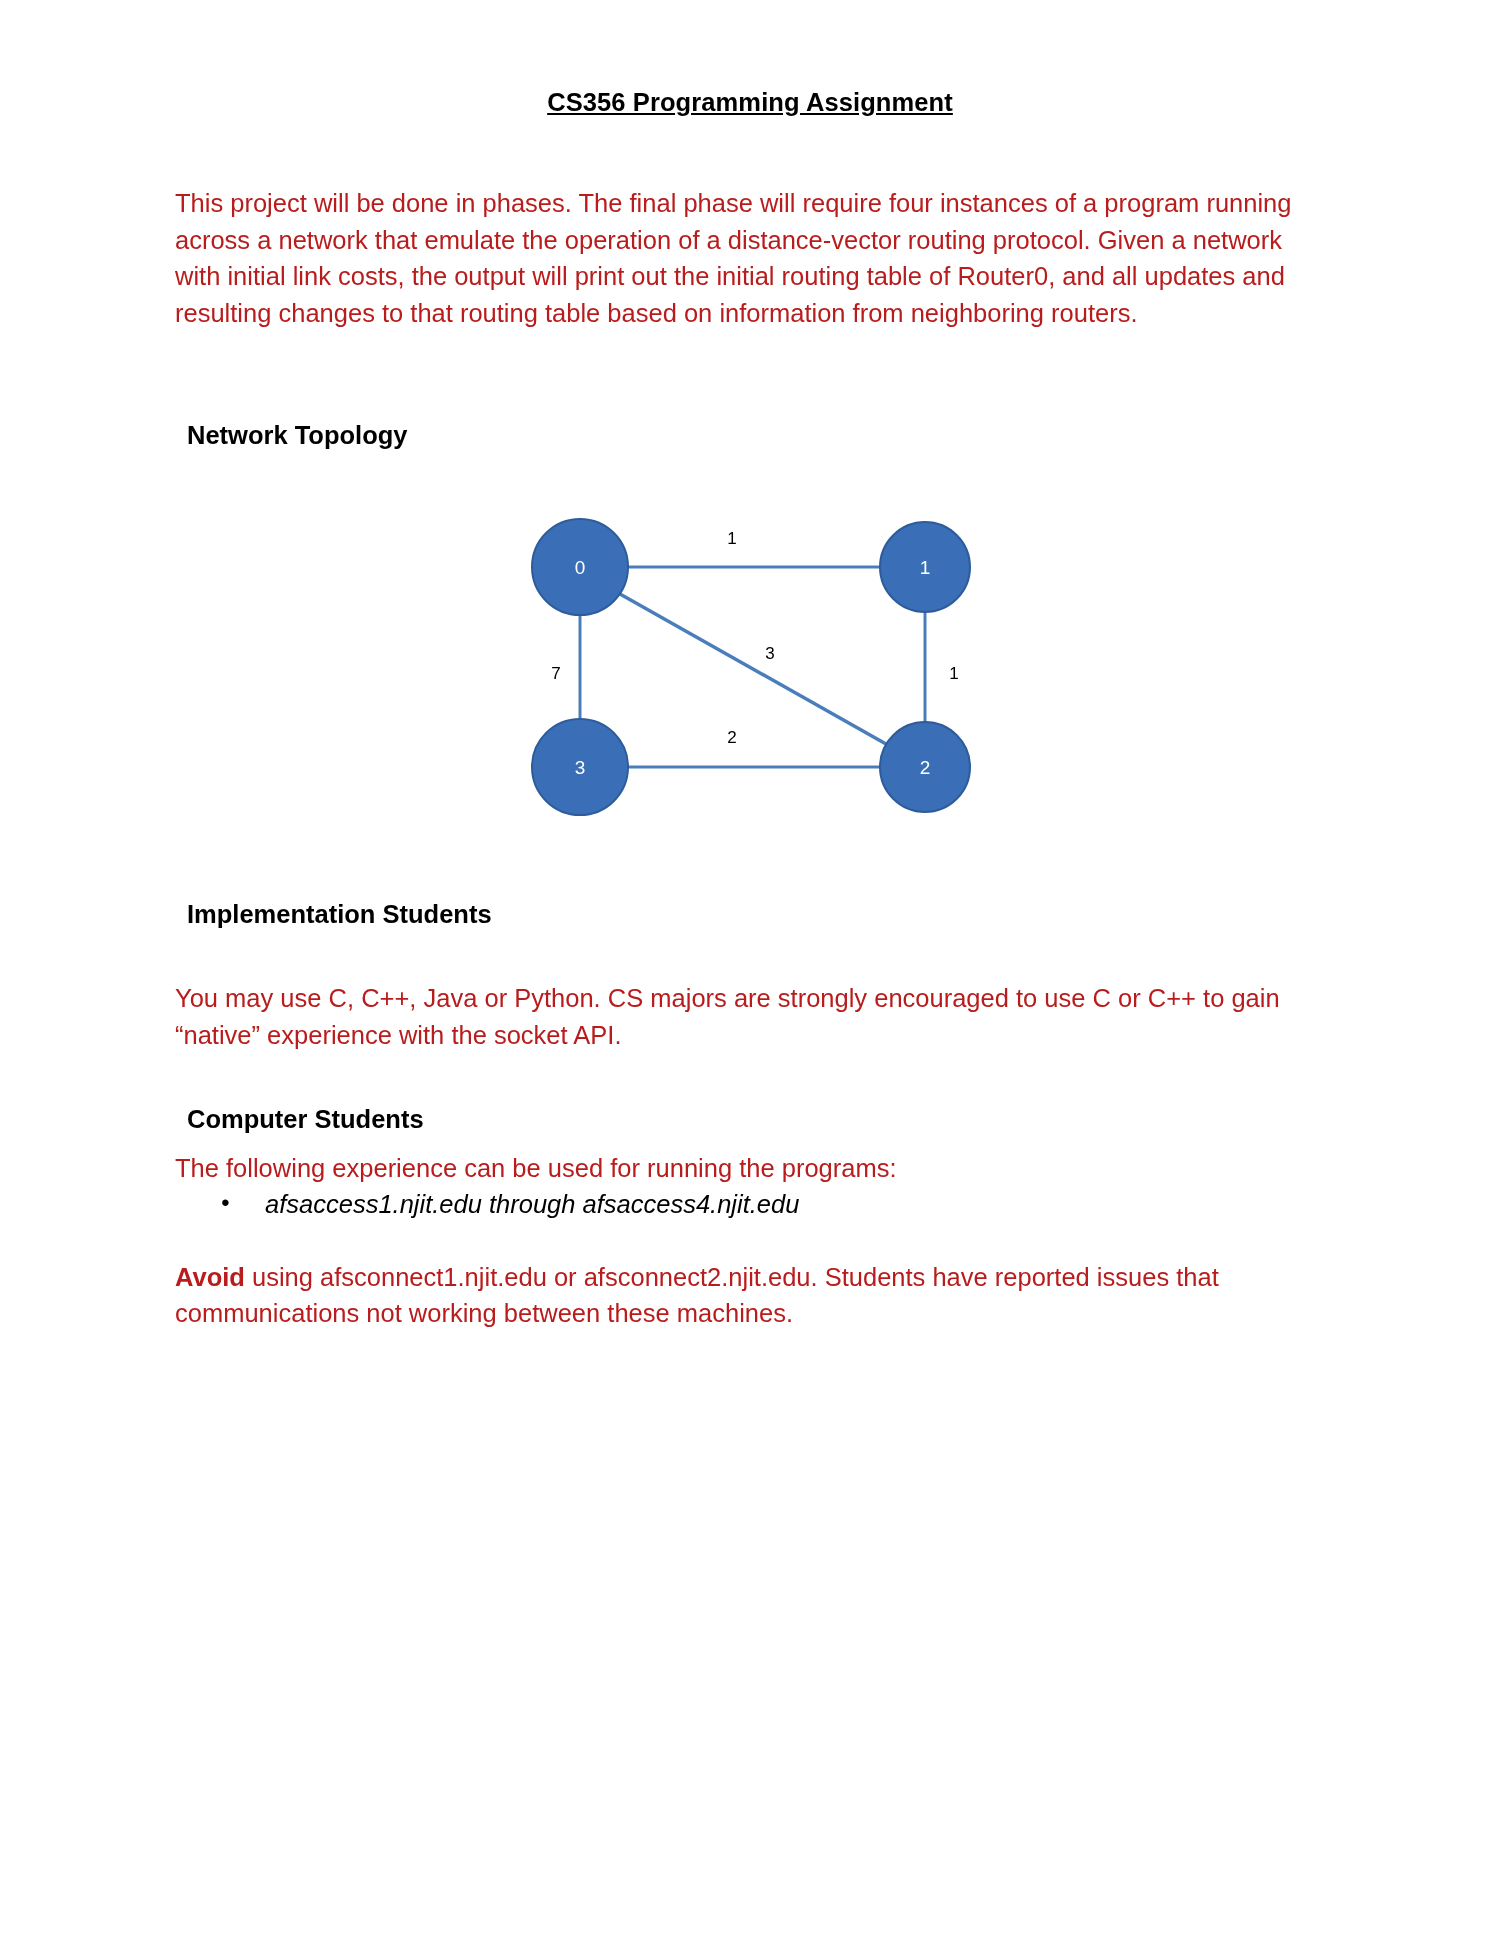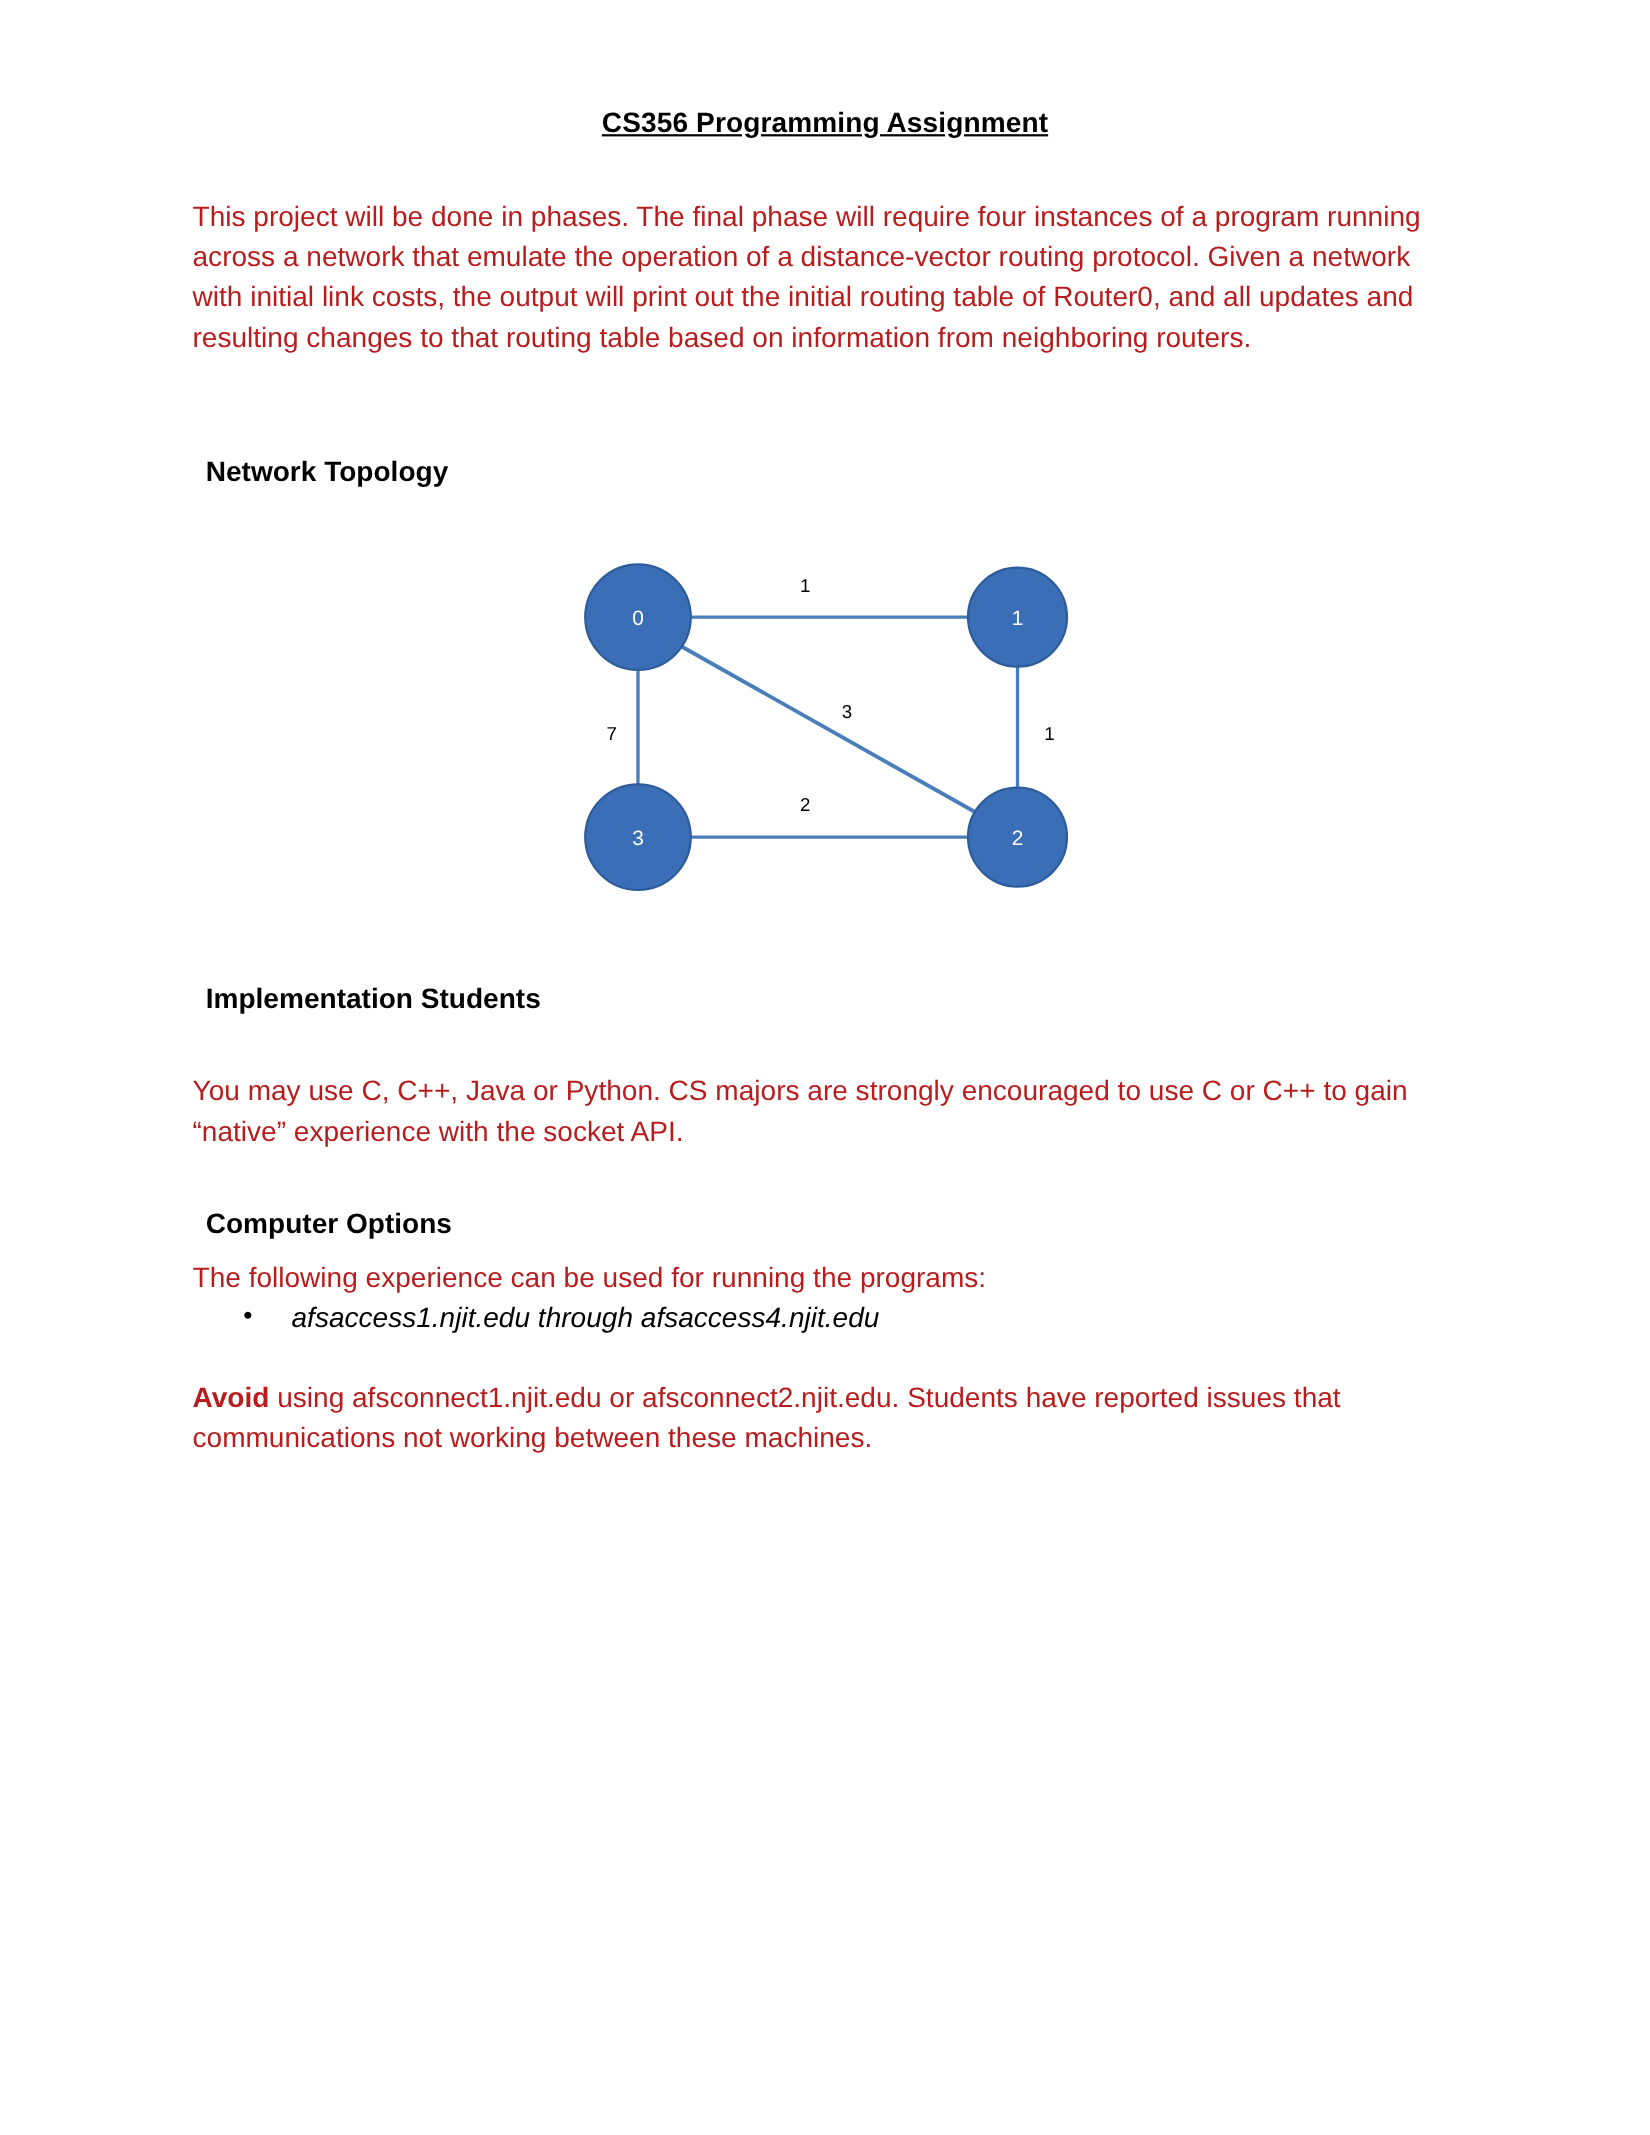--- a/index.html
+++ b/index.html
@@ -26,22 +26,22 @@
     position: absolute;
     left: 175px;
     top: 0;
     width: 1150px;
   }
   .doc-title {
     text-align: center;
     font-size: 25.5px;
     font-weight: bold;
     text-decoration: underline;
-    margin: 0;
-    padding-top: 98px;
+    margin: 16px;
+    padding-top: 72px;
     letter-spacing: 0.1px;
   }
   p.body-text {
     font-size: 25.5px;
     line-height: 36.5px;
     margin: 0;
     color: #b91c1c;
   }
   .spacer-lg { height: 52px; }
   .spacer-md { height: 36px; }
@@ -150,21 +150,21 @@
     <div class="spacer-lg"></div>
 
     <h2 class="section-heading">Implementation Students</h2>
 
     <div class="spacer-md"></div>
 
     <p class="body-text">You may use C, C++, Java or Python. CS majors are strongly encouraged to use C or C++  to gain “native” experience with the socket API.</p>
 
     <div class="spacer-md"></div>
 
-    <h2 class="section-heading">Computer Options</h2>
+    <h2 class="section-heading">Computer Students</h2>
 
     <p class="body-text">The following experience can be used for running the programs:</p>
 
     <ul class="bullets">
       <li>afsaccess1.njit.edu through afsaccess4.njit.edu</li>
     </ul>
 
     <div class="spacer-md"></div>
 
     <p class="body-text"><span class="bold">Avoid</span><span> using afsconnect1.njit.edu or afsconnect2.njit.edu. Students have reported issues that communications not working between these machines.</span></p>

